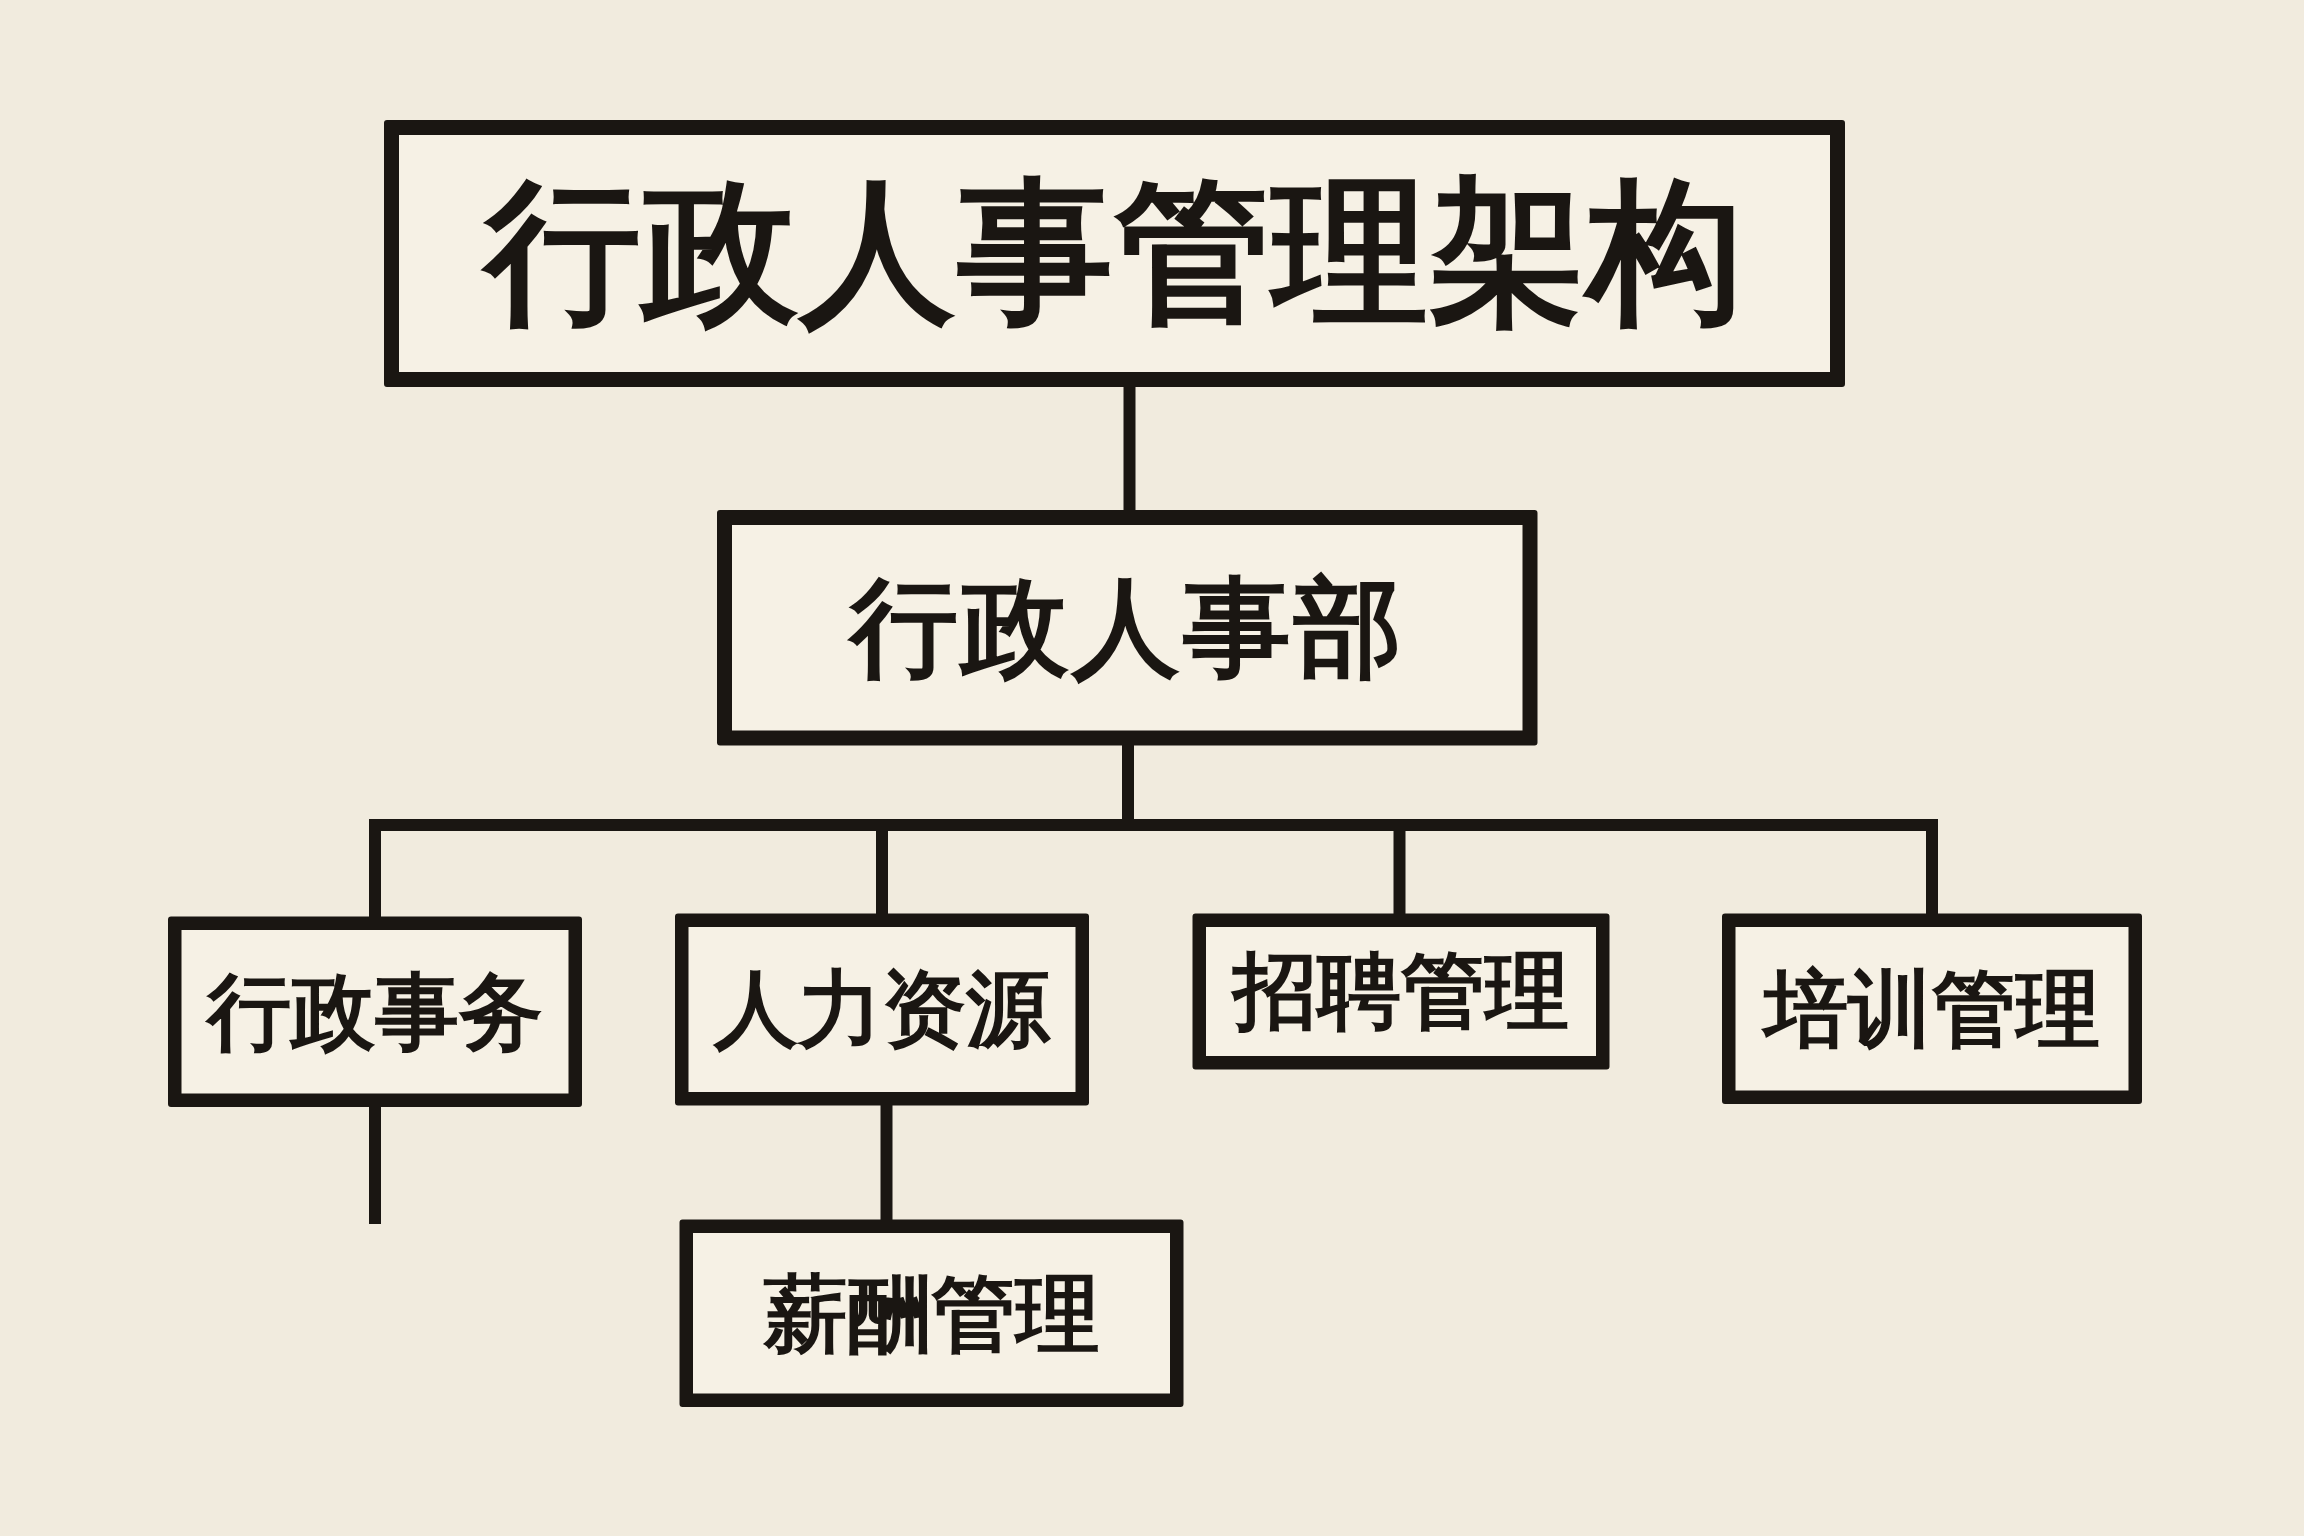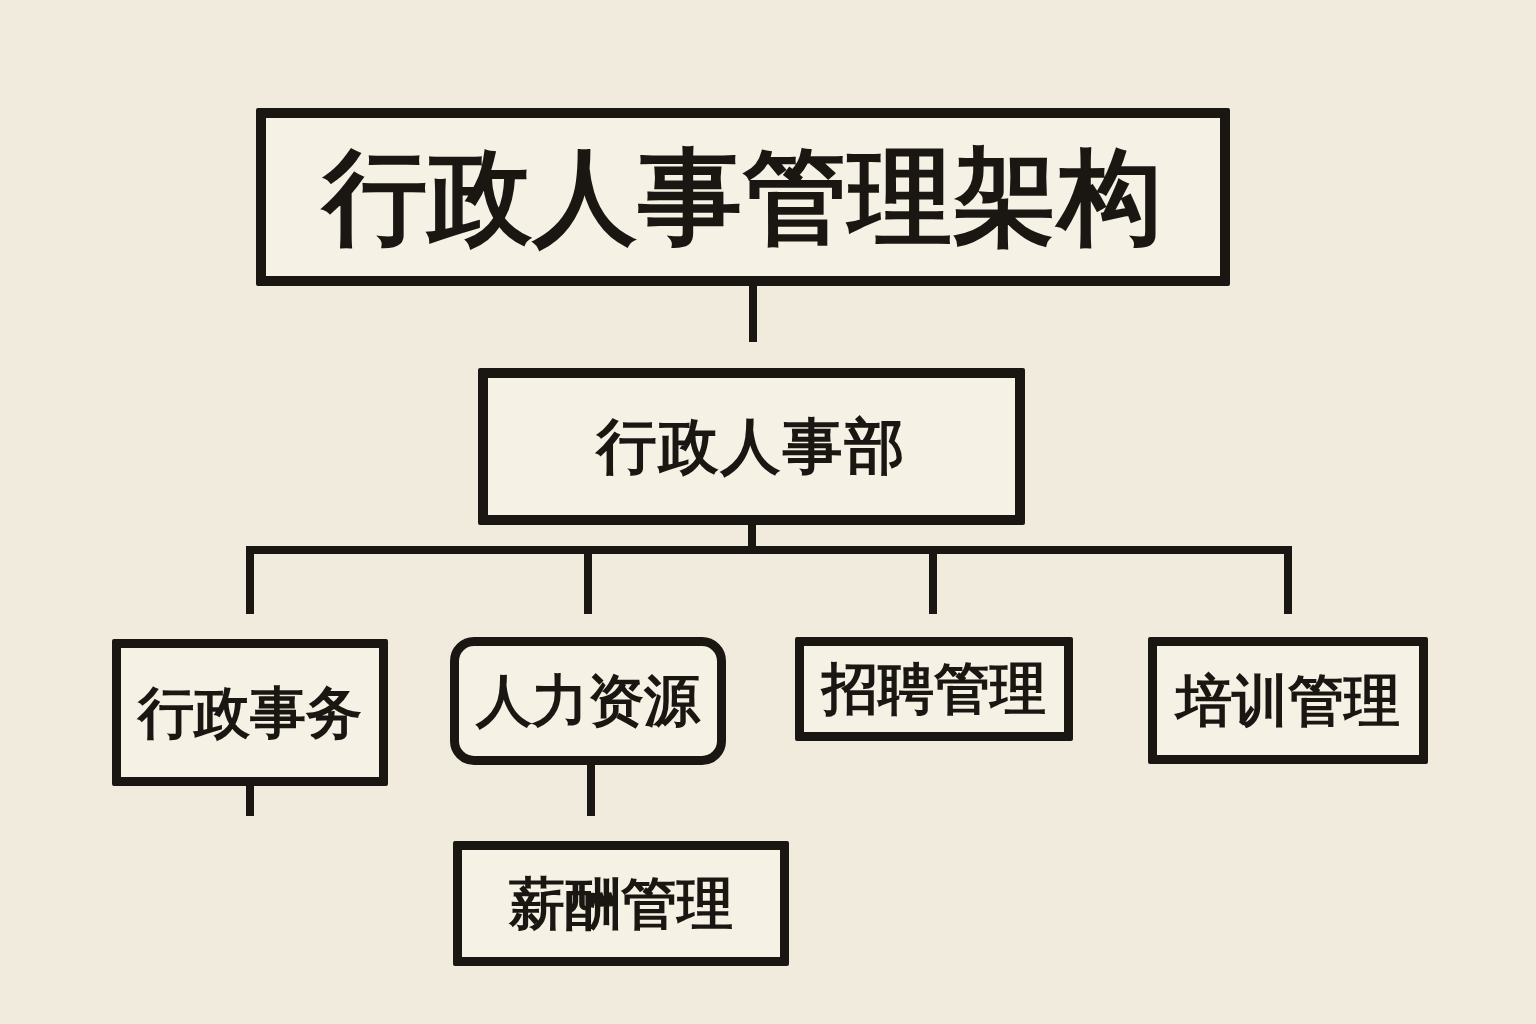--- a/index.html
+++ b/index.html
@@ -22,38 +22,37 @@
     border: 9px solid #1a1612;
     border-radius: 2px;
     display: flex;
     align-items: center;
     justify-content: center;
     color: #1a1612;
     font-weight: 900;
     white-space: nowrap;
     text-align: center;
     line-height: 1;
-    margin-top: 28px;
   }
   .node-root {
     left: 256px; top: 80px;
     width: 974px; height: 178px;
     border-width: 10px;
     font-size: 104px;
     letter-spacing: 1px;
   }
   .node-dept {
     left: 478px; top: 340px;
     width: 547px; height: 157px;
     border-width: 10px;
-    font-size: 60px;
+    font-size: 72px;
     letter-spacing: 2px;
   }
-  .node-admin-affairs { left: 112px; top: 611px; width: 276px; height: 147px; font-size: 56px; }
-  .node-human-resources { left: 450px; top: 609px; width: 276px; height: 128px; font-size: 56px; border-radius: 24px; }
+  .node-admin-affairs { left: 112px; top: 611px; width: 276px; height: 127px; font-size: 56px; }
+  .node-human-resources { left: 450px; top: 609px; width: 276px; height: 128px; font-size: 56px; }
   .node-recruitment { left: 795px; top: 609px; width: 278px; height: 104px; font-size: 56px; }
   .node-training { left: 1148px; top: 609px; width: 280px; height: 127px; font-size: 56px; }
   .node-office { left: 140px; top: 813px; width: 224px; height: 125px; font-size: 56px; }
   .node-compensation { left: 453px; top: 813px; width: 336px; height: 125px; font-size: 56px; }
 
   .line {
     position: absolute;
     background: #1a1612;
   }
   

